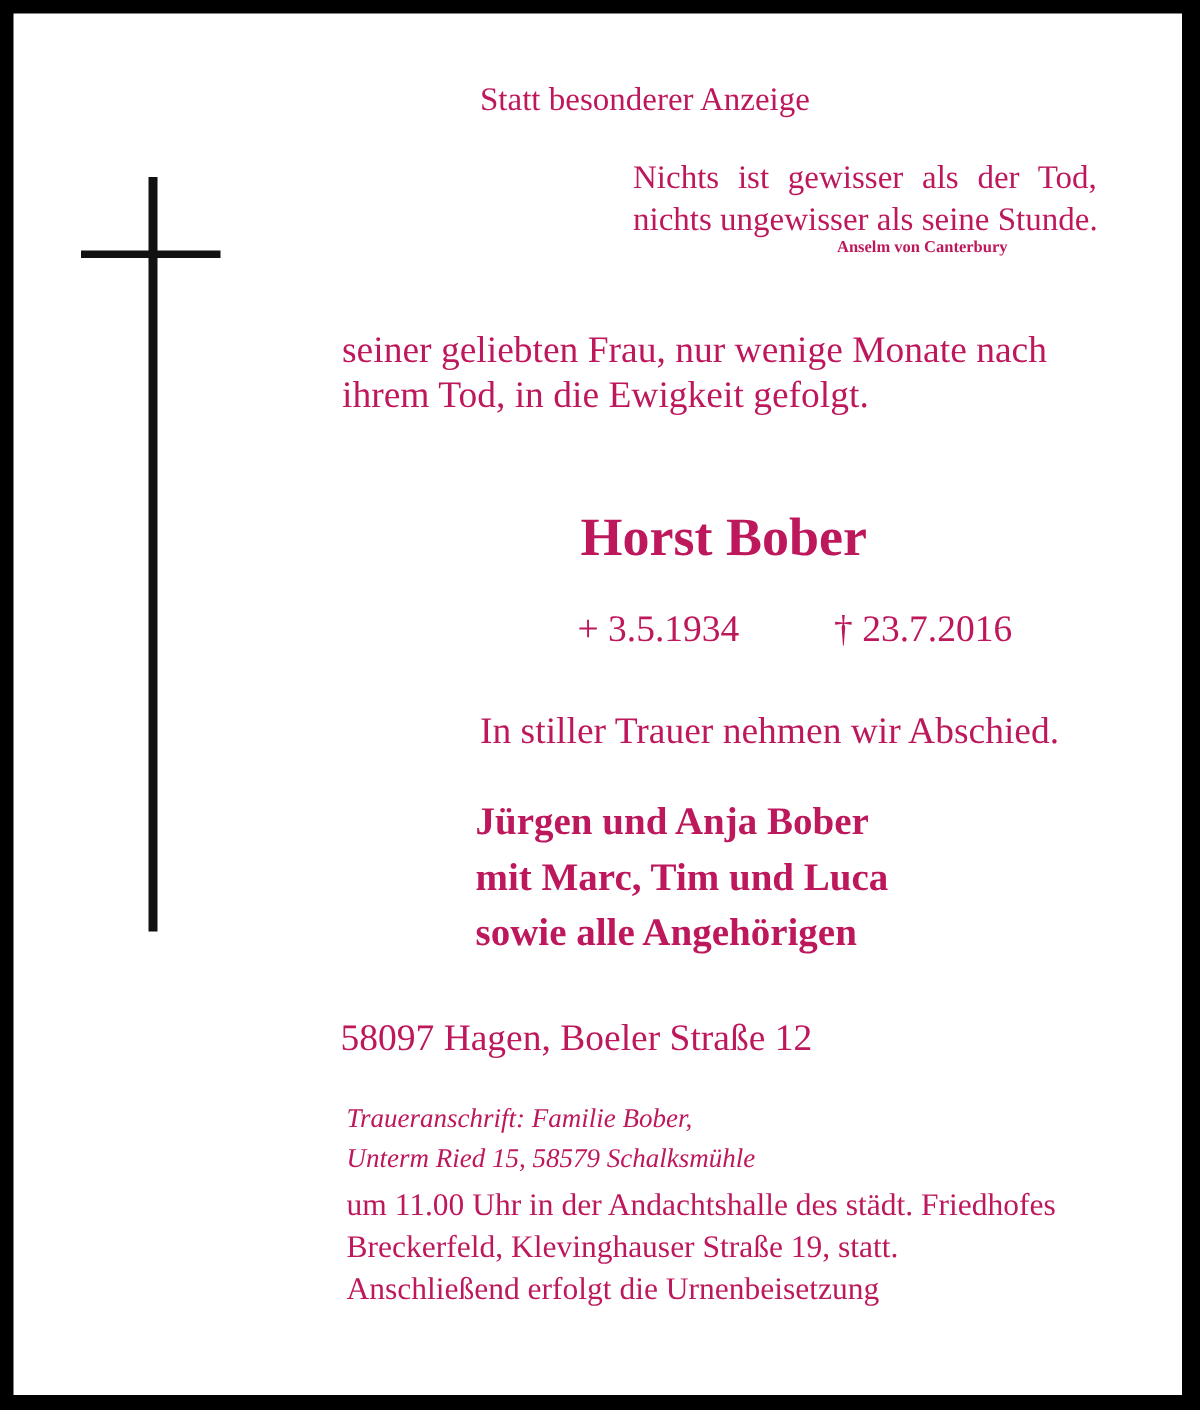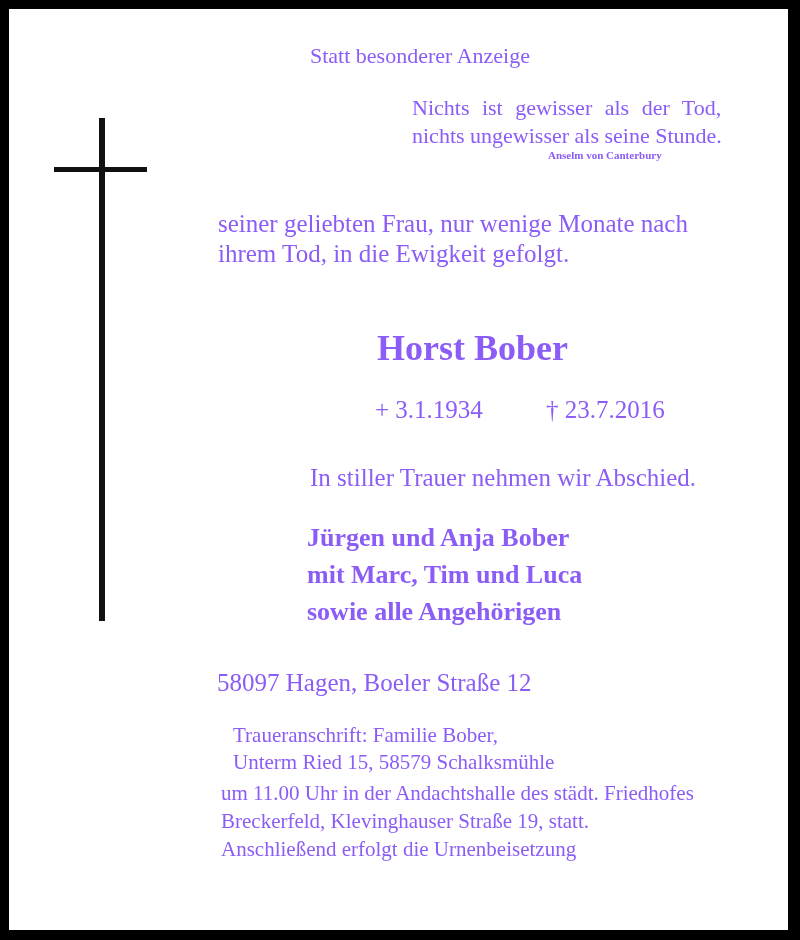--- a/index.html
+++ b/index.html
@@ -1,32 +1,32 @@
 <!DOCTYPE html>
 <html><head>
 <meta charset="utf-8">
 <style>
   html, body { margin:0; padding:0; }
   body { width:800px; height:940px; background:#000; position:relative; overflow:hidden; }
   .card { position:absolute; left:9px; top:9px; width:779px; height:921px; background:#fff; }
-  .t { position:absolute; font-family:"Liberation Serif", "DejaVu Serif", serif; color:#8b5cf6; white-space:nowrap; margin:0; }
+  .t { position:absolute; font-family:"Liberation Serif", "DejaVu Serif", serif; color:#be185d; white-space:nowrap; margin:10px; }
   .cross-v { position:absolute; left:90px; top:109px; width:6px; height:503px; background:#111; }
   .cross-h { position:absolute; left:45px; top:158px; width:93px; height:5px; background:#111; }
   .header { left:301px; top:34px; font-size:22px; }
   .quote1 { left:403px; top:86px; font-size:22px; word-spacing:7px; }
   .quote2 { left:403px; top:114px; font-size:22px;text-align:right; }
   .quote-author { left:539px; top:140px; font-size:11px;font-weight:bold; }
   .intro { left:209px; top:200px; font-size:25px; line-height:30px; }
   .name { left:368px; top:318px; font-size:36px; font-weight:bold; }
   .born { left:366px; top:387px; font-size:25px; }
   .died { left:537px; top:387px; font-size:25px; }
   .farewell { left:301px; top:455px; font-size:25px; }
   .family { left:298px; top:510px; font-size:26px; font-weight:bold; line-height:37px; }
   .address { left:208px; top:660px; font-size:25px; }
-  .mourn { left:224px; top:713px; font-size:21px; line-height:27px; }
+  .mourn { left:212px; top:713px; font-size:18px; line-height:27px;font-style:italic; }
   .service { left:212px; top:770px; font-size:21px; line-height:28px; }
 </style>
 </head>
 <body>
 
 <div class="card">
   <div>
     <div class="cross-v"></div>
     <div class="cross-h"></div>
   </div>
@@ -36,21 +36,21 @@
   <p class="t quote1">Nichts ist gewisser als der Tod,</p>
   <p class="t quote2">nichts ungewisser als seine Stunde.</p>
   <p class="t quote-author">Anselm von Canterbury</p>
 
   <div class="t intro">
     <div>seiner geliebten Frau, nur wenige Monate nach</div>
     <div>ihrem Tod, in die Ewigkeit gefolgt.</div>
   </div>
 
   <p class="t name">Horst Bober</p>
-  <p class="t born">+ 3.1.1934</p>
+  <p class="t born">+ 3.5.1934</p>
   <p class="t died">† 23.7.2016</p>
 
   <p class="t farewell">In stiller Trauer nehmen wir Abschied.</p>
 
   <div class="t family">
     <div>Jürgen und Anja Bober</div>
     <div>mit Marc, Tim und Luca</div>
     <div>sowie alle Angehörigen</div>
   </div>
 

